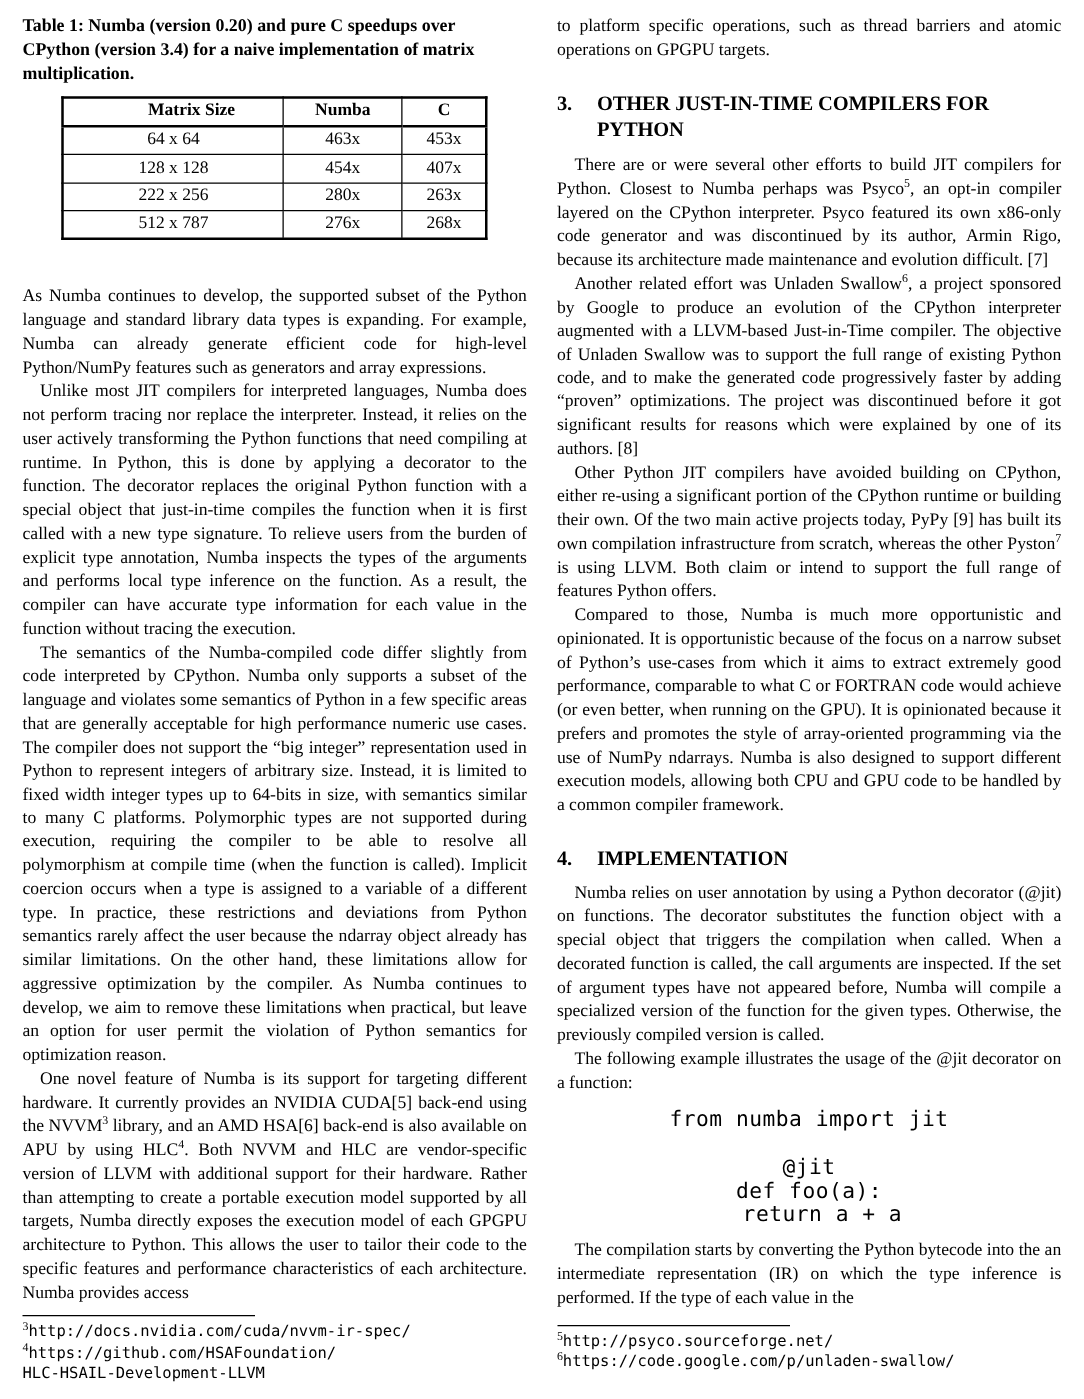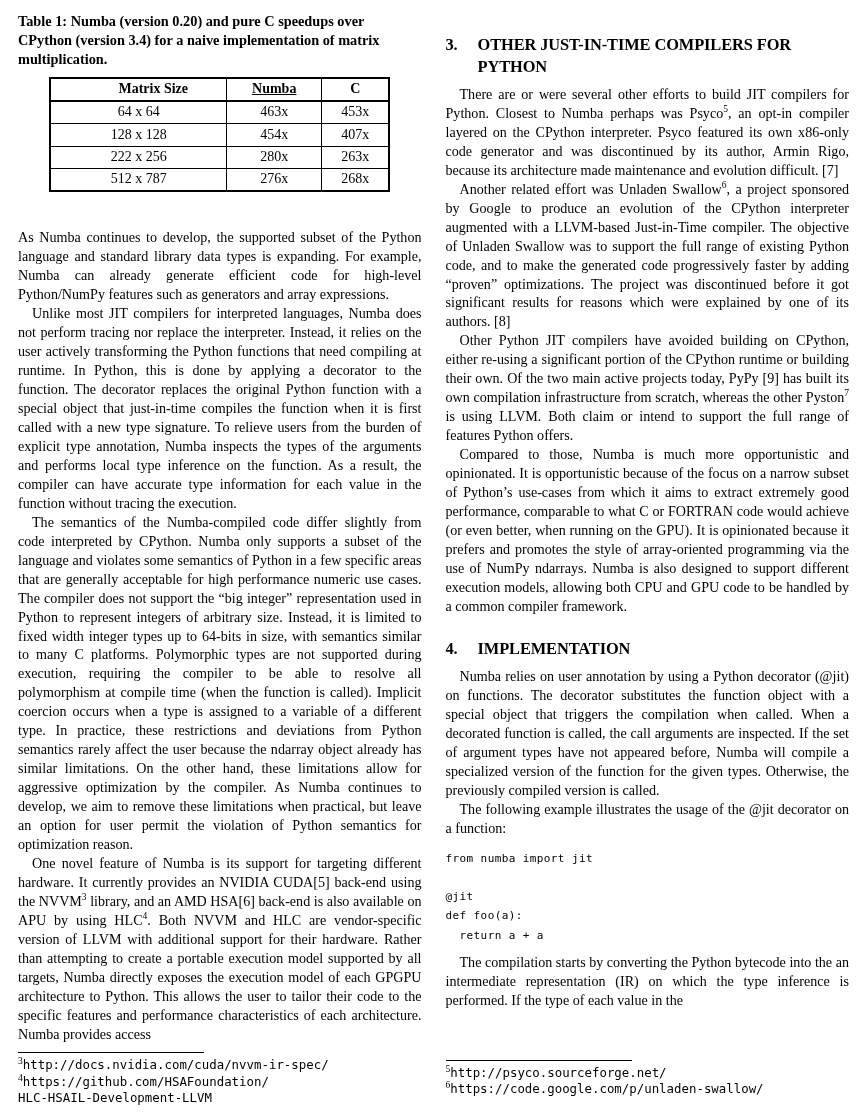--- a/index.html
+++ b/index.html
@@ -101,33 +101,34 @@
     text-align: center;
     padding: 1.2px 8px 2.2px 8px;
     line-height: 18px;
     white-space: nowrap;
   }
   table.speedups thead th {
     font-weight: bold;
     border-bottom: 2.2px solid #000;
   }
   table.speedups th.c-size { min-width: 130px; padding-left: 37px; }
-  table.speedups th.c-numba { min-width: 78px; text-decoration: underline; }
+  table.speedups th.c-numba { min-width: 78px; }
   table.speedups th.c-c { min-width: 50px; }
   table.speedups tbody td { font-weight: normal; text-align: center; }
   .after-table { height: 36px; }
 
   
   pre.code {
     margin: 11px 0 8px 0;
     font-family: "DejaVu Sans Mono", "Liberation Mono", monospace;
-    font-size: 11px;
+    font-size: 17px;
     line-height: 19.2px;
     white-space: pre;
     letter-spacing: 0.4px;
+    text-align: center;
   }
 
   
   .footnotes {
     margin-top: auto;
     padding-top: 6px;
   }
   .fn-rule {
     width: 186px;
     height: 0;
@@ -214,20 +215,21 @@
         <div class="fn-rule"></div>
         <div class="fn-line"><sup>3</sup><span>http://docs.nvidia.com/cuda/nvvm-ir-spec/</span></div>
         <div class="fn-line"><sup>4</sup><span>https://github.com/HSAFoundation/</span></div>
         <div class="fn-cont">HLC-HSAIL-Development-LLVM</div>
       </div>
     </div>
 
     <div class="col">
       <div class="col-body">
 
+        <p class="para noindent">to platform specific operations, such as thread barriers and atomic operations on GPGPU targets.</p>
 
         <div class="sec-gap-before"></div>
         <h2 class="section">
           <span class="num">3.</span>
           <span class="ttl">OTHER JUST-IN-TIME COMPILERS FOR PYTHON</span>
         </h2>
         <div class="sec-gap-after"></div>
 
         <p class="para"><span>There are or were several other efforts to build JIT compilers for Python. Closest to Numba perhaps was Psyco</span><sup class="fn">5</sup><span>, an opt-in compiler layered on the CPython interpreter. Psyco featured its own x86-only code generator and was discontinued by its author, Armin Rigo, because its architecture made maintenance and evolution difficult. [7]</span></p>
 

